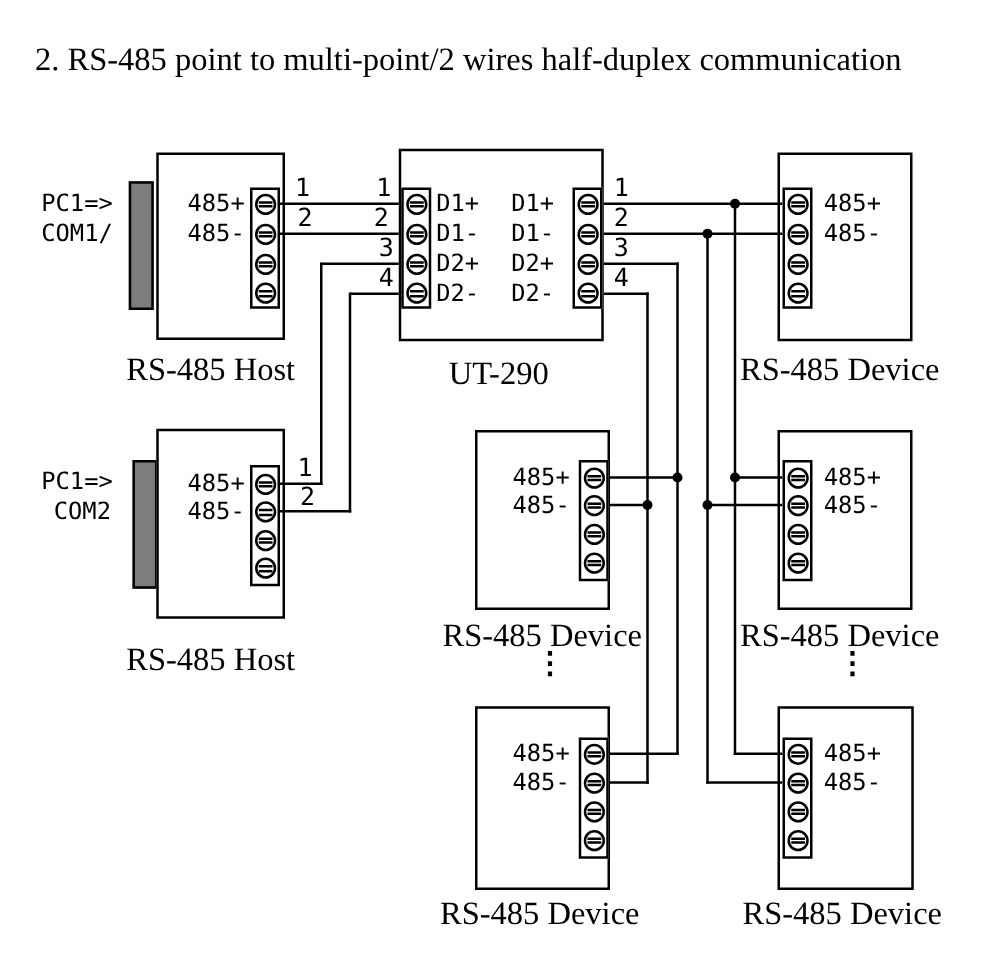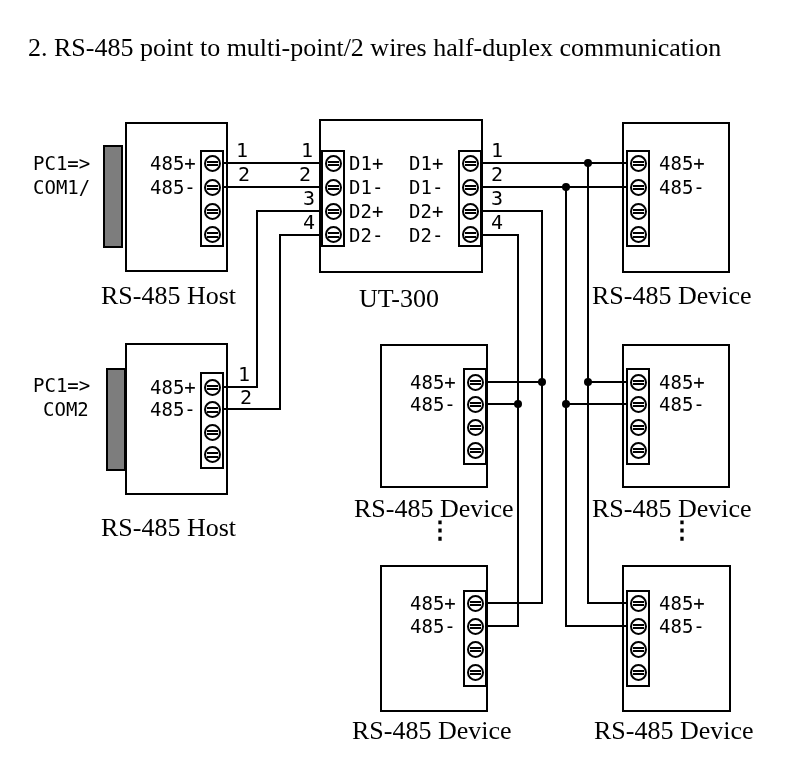--- a/index.html
+++ b/index.html
@@ -58,21 +58,21 @@
 
   <div class="box" style="left:319px;top:119px;width:164px;height:154px;"></div>
   <div class="m" style="left:349px;top:152px;">D1+</div>
   <div class="m" style="left:349px;top:176px;">D1-</div>
   <div class="m" style="left:349px;top:200px;">D2+</div>
   <div class="m" style="left:349px;top:224px;">D2-</div>
   <div class="m" style="left:409px;top:152px;">D1+</div>
   <div class="m" style="left:409px;top:176px;">D1-</div>
   <div class="m" style="left:409px;top:200px;">D2+</div>
   <div class="m" style="left:409px;top:224px;">D2-</div>
-  <div class="cap" style="left:359px;top:284px;">UT-300</div>
+  <div class="cap" style="left:359px;top:284px;">UT-290</div>
 
   <div class="box" style="left:622px;top:122px;width:108px;height:151px;"></div>
   <div class="m" style="left:659px;top:152px;">485+</div>
   <div class="m" style="left:659px;top:176px;">485-</div>
   <div class="cap" style="left:592px;top:281px;">RS-485 Device</div>
 
   <div class="box" style="left:380px;top:344px;width:108px;height:144px;"></div>
   <div class="m" style="left:410px;top:371px;">485+</div>
   <div class="m" style="left:410px;top:393px;">485-</div>
   <div class="cap" style="left:354px;top:494px;">RS-485 Device</div>

